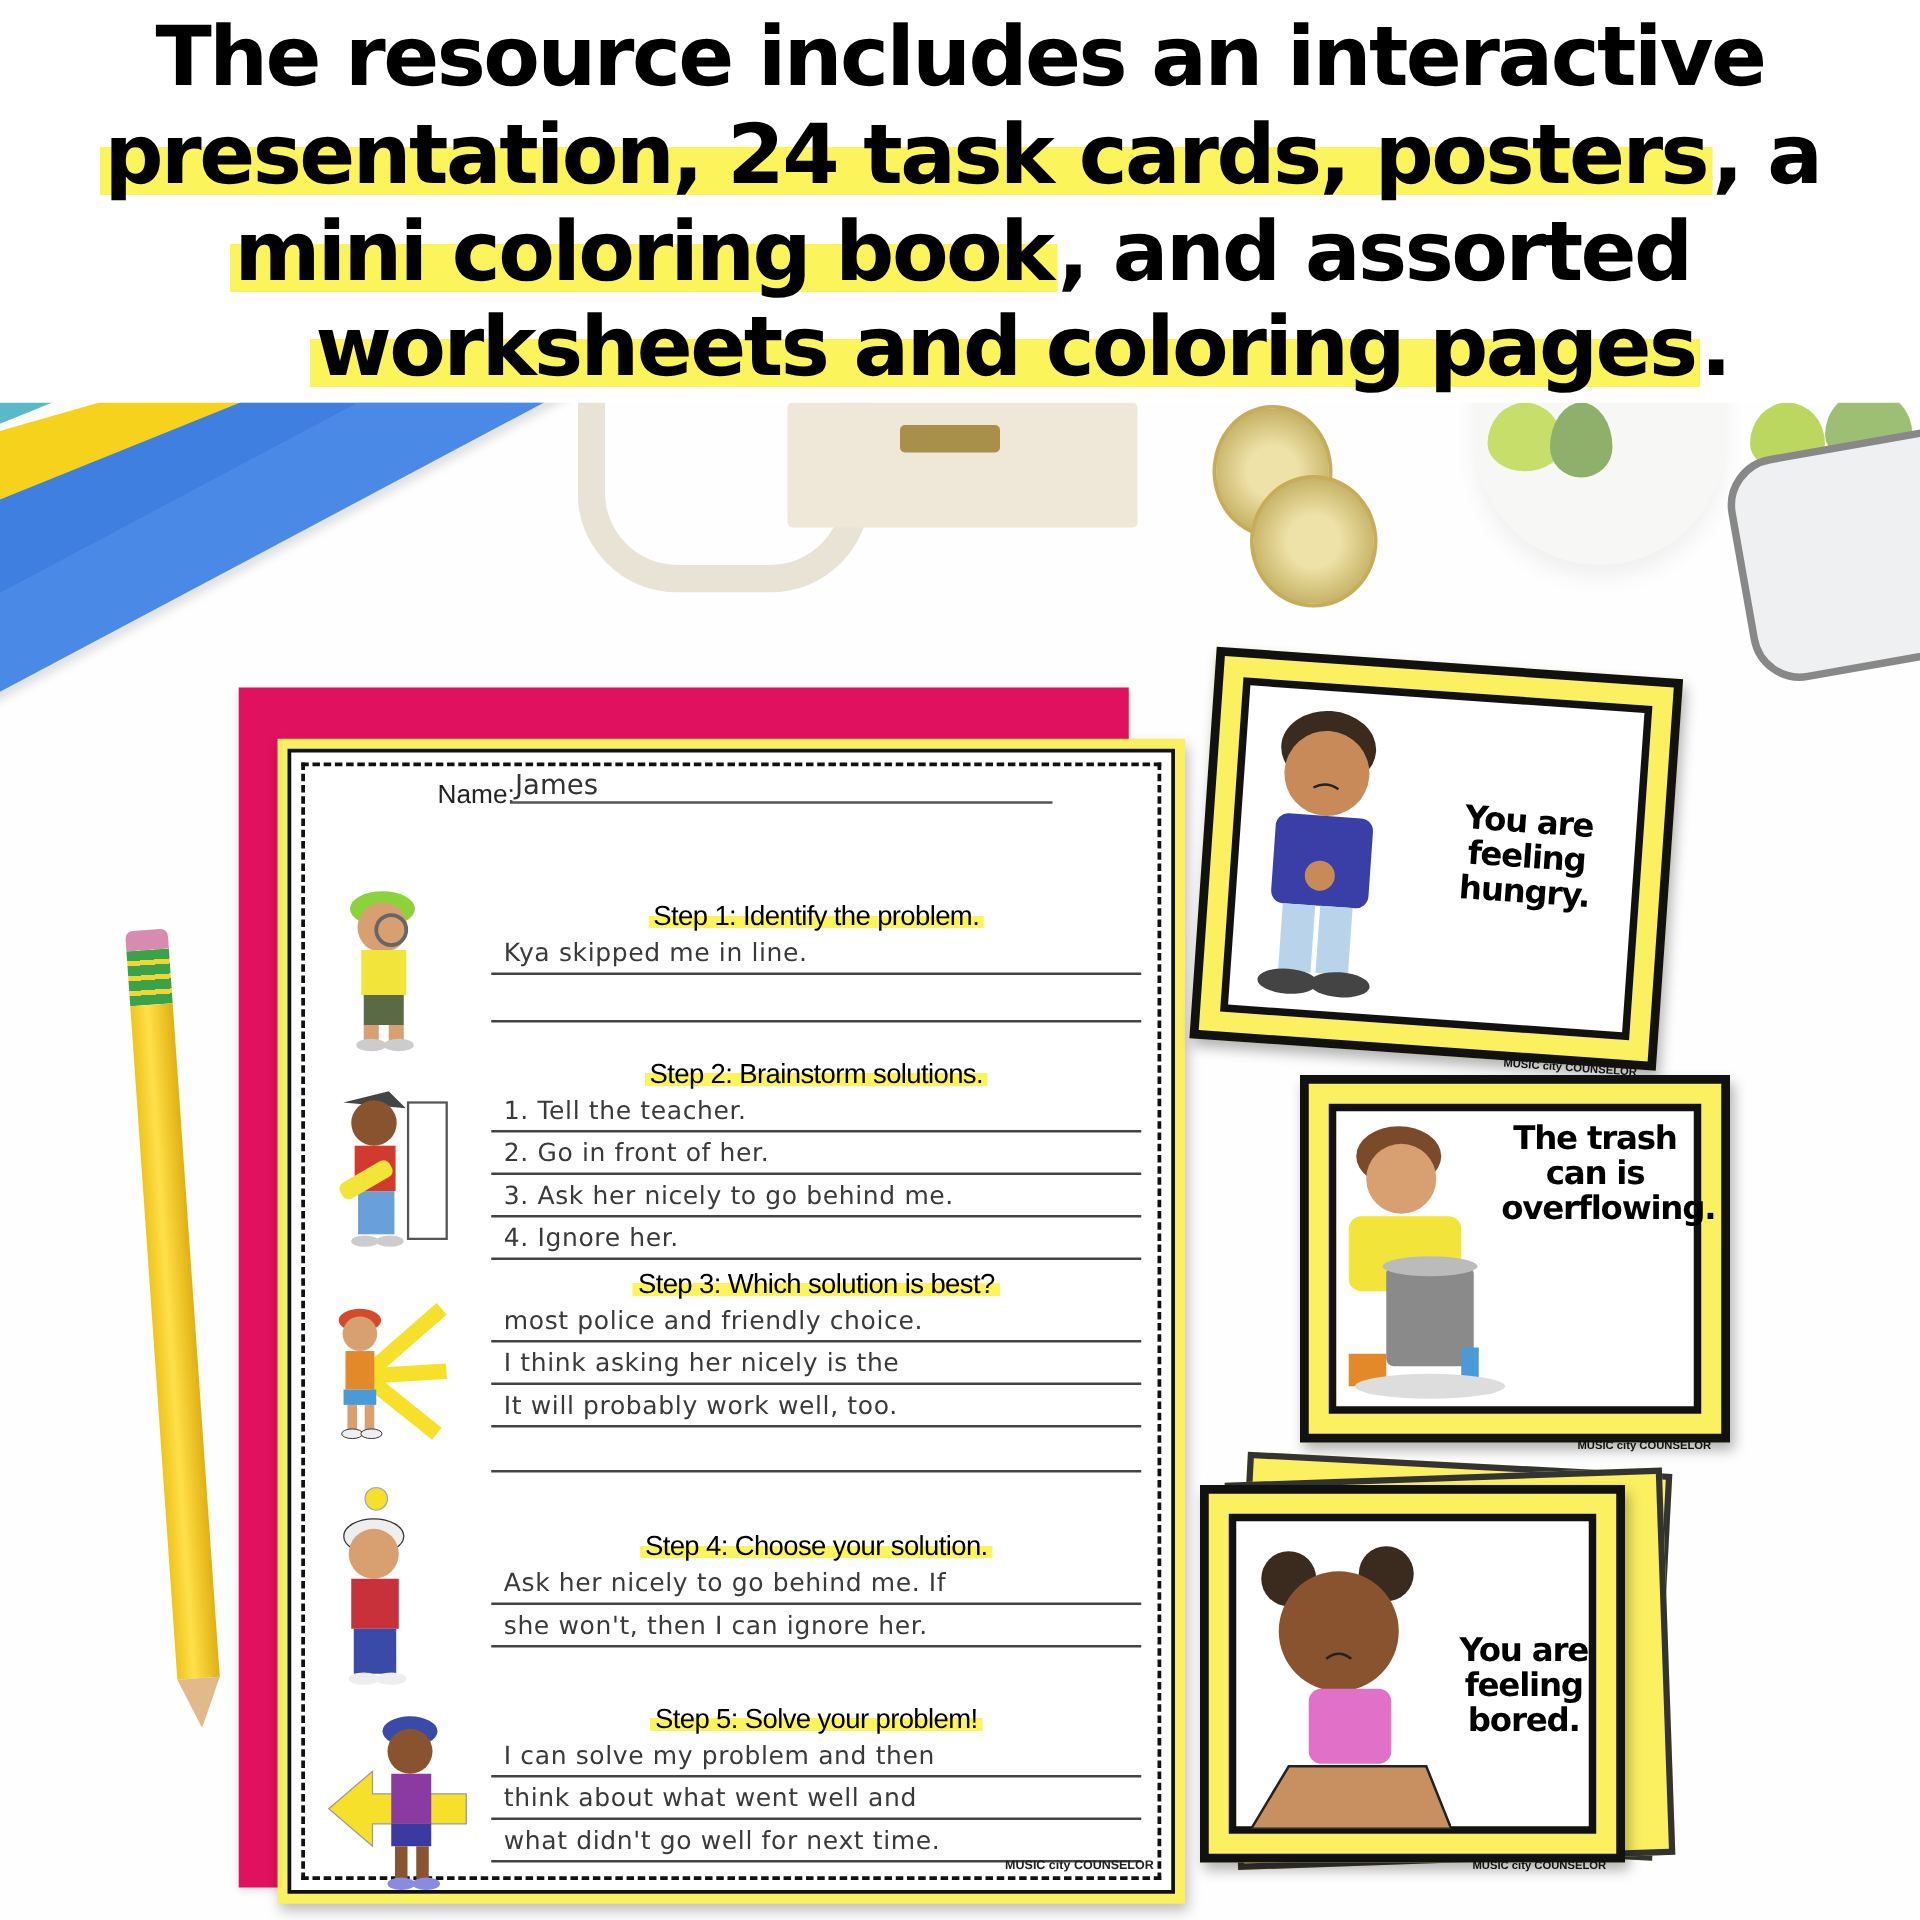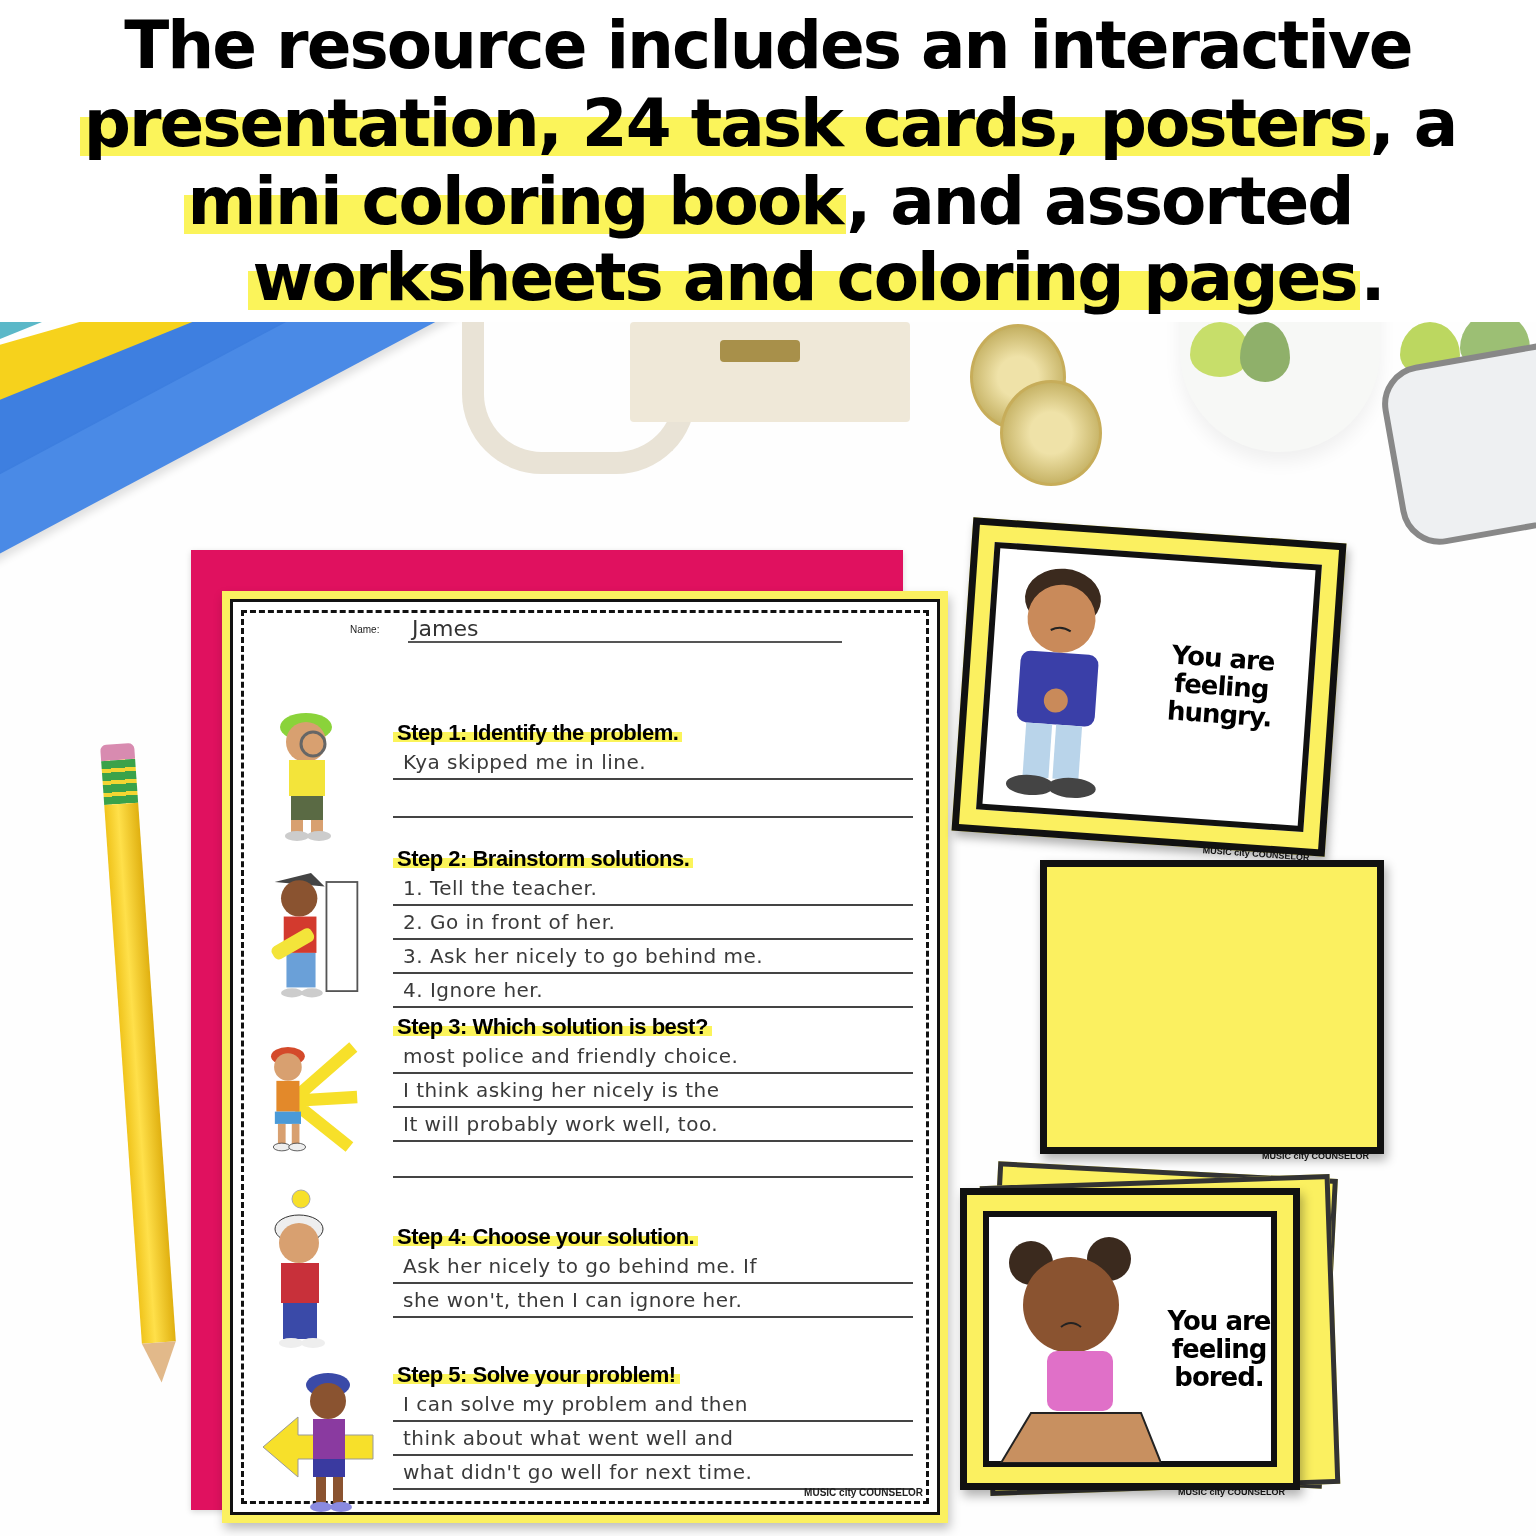--- a/index.html
+++ b/index.html
@@ -13,27 +13,27 @@
   .rope{position:absolute;border:22px solid #e9e3d6;border-top:none;border-radius:0 0 80px 80px;}
   .crate{position:absolute;background:#efe8d8;border-radius:4px;}
   .coin{position:absolute;border-radius:50%;background:radial-gradient(circle,#efe2a8 30%,#c9b66a 70%,#a78f3e 100%);border:3px solid #c7ad5a;}
   .leaf{position:absolute;border-radius:50% 50% 50% 50%/60% 60% 40% 40%;}
   .tray{position:absolute;border:6px solid #888;border-radius:40px;background:#eef0f2;}
   
   .pink{position:absolute;left:191px;top:550px;width:712px;height:960px;background:#e0115f;box-shadow:0 2px 6px rgba(0,0,0,.15);}
   .sheet{position:absolute;left:222px;top:591px;width:726px;height:932px;background:#fbf060;box-shadow:2px 6px 10px rgba(0,0,0,.25);}
   .sheet-inner{position:absolute;left:8px;top:8px;right:8px;bottom:8px;background:#fff;border:3px solid #111;}
   .dash{position:absolute;left:8px;top:8px;right:8px;bottom:8px;border:3px dashed #111;}
-  .name-row{position:absolute;left:117px;top:22px;font-size:10px;color:#222;}
+  .name-row{position:absolute;left:117px;top:22px;font-size:21px;color:#222;}
   .name-val{position:absolute;left:175px;top:14px;width:430px;font-family:"DejaVu Sans",sans-serif;font-size:22px;color:#333;border-bottom:2px solid #555;padding-left:4px;}
   .title{position:absolute;left:70px;top:48px;white-space:nowrap;}
   .title .lets{font-size:44px;color:#000;font-family:"Liberation Sans",sans-serif;letter-spacing:-1px;background:linear-gradient(to bottom,transparent 55%,#fbf45a 55%,#fbf45a 85%,transparent 85%);}
   .title .ps{font-size:46px;font-weight:bold;color:#000;font-family:"DejaVu Sans",sans-serif;letter-spacing:-1px;background:linear-gradient(to bottom,transparent 55%,#fbf45a 55%,#fbf45a 85%,transparent 85%);}
   .step{position:absolute;left:160px;width:520px;}
-  .step-title{display:block;text-align:left;font-weight:bold;font-size:22px;letter-spacing:-0.5px;color:#000;}
+  .step-title{display:block;text-align:center;font-weight:normal;font-size:22px;letter-spacing:-0.5px;color:#000;}
   .step-title span{background:linear-gradient(to bottom,transparent 50%,#fbf45a 50%,#fbf45a 90%,transparent 90%);padding:0 4px;}
   .wline{height:32px;border-bottom:2px solid #444;font-family:"DejaVu Sans",sans-serif;font-size:20px;color:#3a3a3a;line-height:32px;padding-left:10px;white-space:nowrap;letter-spacing:0.5px;}
   .kid{position:absolute;left:28px;width:100px;}
   .brand{position:absolute;right:14px;bottom:14px;font-size:10px;color:#222;font-weight:bold;}
   
   .pencil{position:absolute;left:100px;top:744px;width:34px;height:640px;transform:rotate(-4deg);transform-origin:center top;}
   .pencil .eraser{height:16px;background:#d88bb0;border-radius:6px 6px 0 0;}
   .pencil .ferrule{height:44px;background:repeating-linear-gradient(#3aa24a 0 8px,#f3d532 8px 12px);}
   .pencil .body{height:540px;background:linear-gradient(to right,#f0c41c,#ffe04a 40%,#e0b010);}
   .pencil .tip{width:0;height:0;border-left:17px solid transparent;border-right:17px solid transparent;border-top:40px solid #e2b98a;position:relative;}
@@ -197,20 +197,33 @@
         <rect x="64" y="164" width="26" height="54" fill="#b9d4ea"></rect>
       <ellipse cx="42" cy="226" rx="24" ry="10" fill="#444"></ellipse>
         <ellipse cx="84" cy="226" rx="24" ry="10" fill="#444"></ellipse>
     </svg>
     <div class="ctext" style="left:170px;top:80px;width:120px;">You are feeling hungry.</div>
   </div>
   <span class="cbrand">MUSIC city COUNSELOR</span>
 </div>
 
 <div class="card" style="left:1040px;top:860px;width:330px;height:280px;">
+  <div class="inner">
+    <svg style="position:absolute;left:0;top:4px;width:150px;height:230px;" viewBox="0 0 150 230">
+      <ellipse cx="50" cy="32" rx="34" ry="24" fill="#7a4a2a"></ellipse>
+        <circle cx="52" cy="50" r="28" fill="#d8a070"></circle>
+      <rect x="10" y="80" width="90" height="60" rx="10" fill="#f3e43a"></rect>
+      <rect x="40" y="120" width="70" height="80" rx="6" fill="#8a8a8a"></rect>
+        <ellipse cx="75" cy="120" rx="38" ry="8" fill="#bbb"></ellipse>
+      <rect x="10" y="190" width="30" height="26" fill="#e3892a"></rect>
+        <rect x="100" y="185" width="14" height="30" fill="#4a9ad8"></rect>
+      <ellipse cx="75" cy="216" rx="60" ry="10" fill="#ddd"></ellipse>
+    </svg>
+    <div class="ctext" style="left:132px;top:8px;width:150px;">The trash can is overflowing.</div>
+  </div>
   <span class="cbrand">MUSIC city COUNSELOR</span>
 </div>
 
 <div class="stack" style="left:990px;top:1170px;width:330px;height:300px;transform:rotate(3deg);"></div>
 <div class="stack" style="left:985px;top:1180px;width:340px;height:300px;transform:rotate(-2deg);"></div>
 
 <div class="card" style="left:960px;top:1188px;width:326px;height:288px;">
   <div class="inner">
     <svg style="position:absolute;left:2px;top:6px;width:170px;height:240px;" viewBox="0 0 170 240">
       <circle cx="40" cy="40" r="22" fill="#3b2a1e"></circle>

